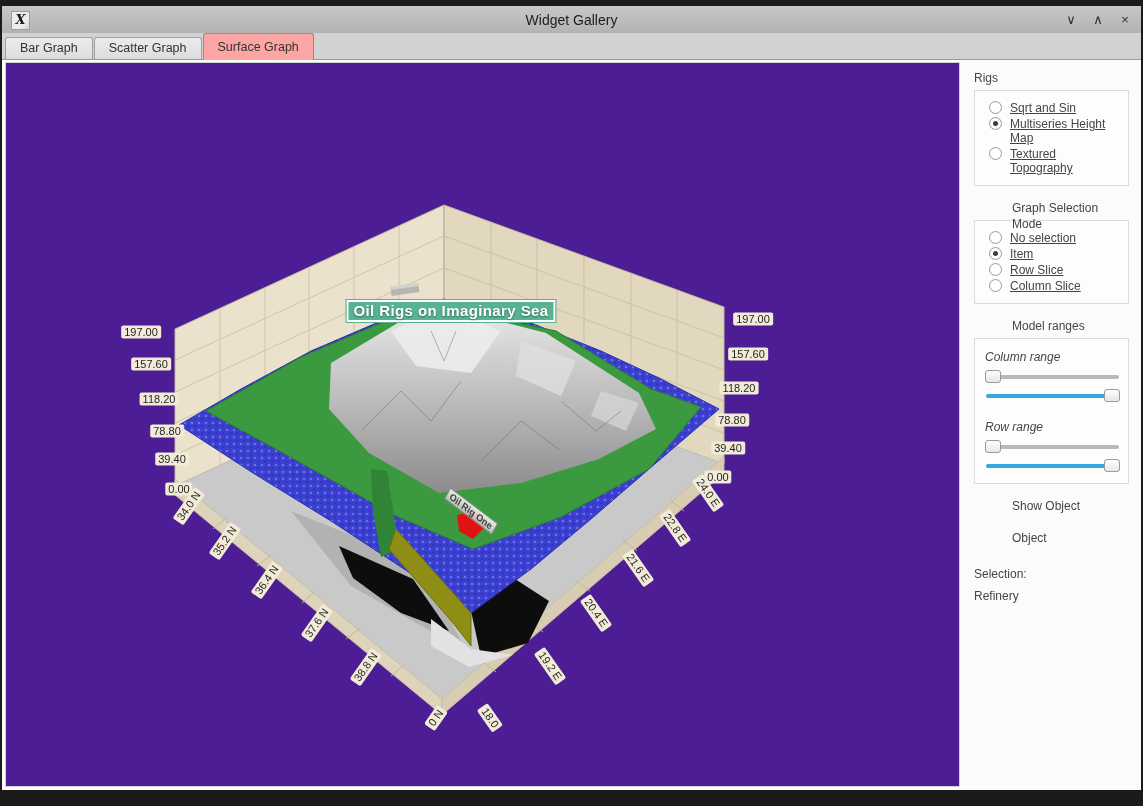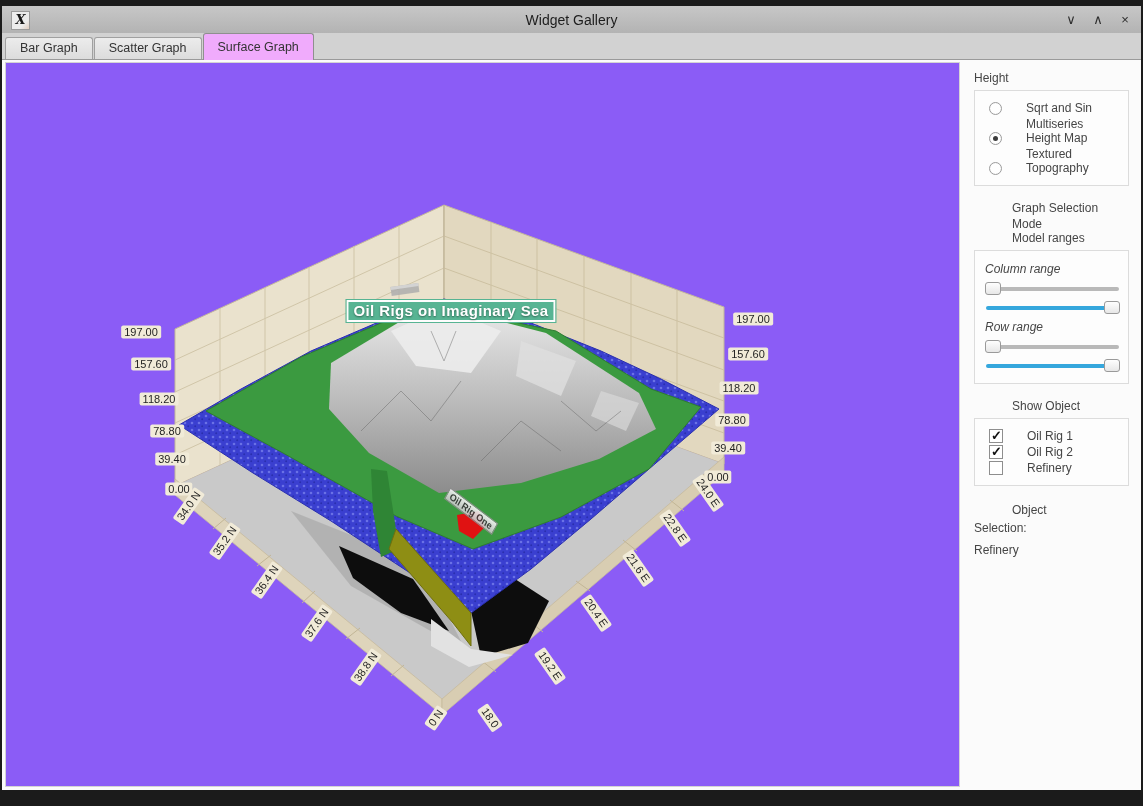--- a/index.html
+++ b/index.html
@@ -15,25 +15,25 @@
   .win-title{flex:1;text-align:center;font-size:14px;color:#1d1d1d;}
   .win-controls{position:absolute;right:8px;top:0;height:27px;display:flex;align-items:center;gap:11px;}
   .win-btn{width:16px;height:16px;color:#2e2e2e;font-size:13px;line-height:16px;text-align:center;cursor:default;}
 
   
   .tabbar{position:absolute;left:2px;right:2px;top:33px;height:27px;background:#d2d2d2;
     border-bottom:1px solid #9a9a9a;display:flex;align-items:flex-end;padding-left:3px;box-sizing:border-box;}
   .tab{height:21px;line-height:21px;padding:0 14px;font-size:12.5px;color:#333;
     background:linear-gradient(#ececec,#dcdcdc);border:1px solid #a0a0a0;border-bottom:none;
     border-radius:3px 3px 0 0;margin-right:1px;position:relative;}
-  .tab.active{height:26px;line-height:26px;background:#f0abfc;z-index:3;margin-bottom:-1px;border-color:#8f8f8f;}
+  .tab.active{height:26px;line-height:26px;background:#fca5a5;z-index:3;margin-bottom:-1px;border-color:#8f8f8f;}
 
   
   .content{position:absolute;left:2px;right:2px;top:60px;bottom:16px;background:#fbfbfb;}
-  .chart-area{position:absolute;left:3px;top:2px;width:955px;height:725px;background:#8b5cf6;border:1px solid #d4d4d4;box-sizing:border-box;}
+  .chart-area{position:absolute;left:3px;top:2px;width:955px;height:725px;background:#4c1d95;border:1px solid #d4d4d4;box-sizing:border-box;}
   .scene{position:absolute;left:0;top:0;width:953px;height:723px;}
 
   
   .tick{position:absolute;background:#f1ebd8;color:#1f1f1f;font-size:11px;line-height:13px;
     padding:0 3px;border-radius:2px;white-space:nowrap;transform:translate(-50%,-50%);}
   .tick.rot-n{transform:translate(-50%,-50%) rotate(-55deg);}
   .tick.rot-e{transform:translate(-50%,-50%) rotate(55deg);}
 
   .chart-title{position:absolute;left:445px;top:248px;transform:translate(-50%,-50%);
     background:#57b493;border:2px solid #fdfdfd;outline:1px solid #57b493;color:#fff;
@@ -41,40 +41,40 @@
     text-shadow:0 1px 2px rgba(0,0,0,.45);}
   .item-label{position:absolute;left:465px;top:448px;transform:translate(-50%,-50%) rotate(37deg) skewX(8deg);
     background:linear-gradient(#f4f4f4,#c2c2c2);border:1px solid #8d8d8d;color:#3a3a3a;
     font-size:9.5px;font-weight:bold;line-height:11px;padding:0 3px;white-space:nowrap;opacity:.92;}
 
   
   .panel{position:absolute;top:0;right:12px;width:155px;font-size:12px;color:#454545;}
   .sec-label{margin-top:10px;height:16px;line-height:16px;}
   .sec-label.mt{margin-top:14px;margin-left:38px;}
   .groupbox{border:1px solid #dcdcdc;background:#fdfdfd;margin-top:4px;padding:10px 8px 10px 14px;}
-  .opt-row{display:flex;align-items:flex-end;gap:24px;cursor:default;}
+  .opt-row{display:flex;align-items:flex-start;gap:8px;cursor:default;text-decoration:underline;}
   .opt-row + .opt-row{margin-top:2px;}
   .opt-label{line-height:14px;max-width:96px;}
   .radio{flex:0 0 13px;width:13px;height:13px;border:1px solid #9c9c9c;border-radius:50%;
     background:radial-gradient(#ffffff 55%,#ededed);position:relative;box-sizing:border-box;}
   .radio.checked::after{content:"";position:absolute;left:3px;top:3px;width:5px;height:5px;border-radius:50%;background:#3c3c3c;}
   .checkbox{flex:0 0 14px;width:14px;height:14px;border:1px solid #8e8e8e;background:#fff;
     box-sizing:border-box;position:relative;}
   .checkbox.checked::after{content:"\2713";position:absolute;left:1px;top:-2px;font-size:13px;font-weight:bold;color:#111;}
 
   .range-title{margin-top:2px;height:16px;line-height:16px;font-style:italic;}
   .slider{position:relative;height:14px;margin-top:5px;}
   .groove{position:absolute;left:1px;right:1px;top:5px;height:4px;border-radius:2px;background:#b9b9b9;}
   .groove.filled{background:#35a7dd;}
   .handle{position:absolute;top:0;width:16px;height:13px;border:1px solid #9a9a9a;border-radius:3px;
     background:linear-gradient(#fefefe,#e7e7e7);box-sizing:border-box;}
   .handle.at-min{left:0;}
   .handle.at-max{right:0;}
 
-  .sel-label{margin-top:2px;height:16px;line-height:16px;}
+  .sel-label{margin-top:20px;height:16px;line-height:16px;}
   .sel-value{margin-top:6px;height:16px;line-height:16px;}
 </style>
 </head>
 <body>
 
 <div class="screen">
 
   <div class="titlebar">
     <span class="win-icon">X</span>
     <span class="win-title">Widget Gallery</span>
@@ -220,75 +220,79 @@
       <div class="tick rot-e" style="left:702px;top:430px">24.0 E</div>
       <div class="tick rot-e" style="left:669px;top:465px">22.8 E</div>
       <div class="tick rot-e" style="left:632px;top:505px">21.6 E</div>
       <div class="tick rot-e" style="left:590px;top:550px">20.4 E</div>
       <div class="tick rot-e" style="left:544px;top:603px">19.2 E</div>
       <div class="tick rot-e" style="left:484px;top:655px">18.0</div>
     </div>
 
     <div class="panel">
 
-      <div class="sec-label">Height</div>
+      <div class="sec-label">Rigs</div>
       <div class="groupbox">
         <label class="opt-row">
           <span class="radio"></span>
           <span class="opt-label">Sqrt and Sin</span>
         </label>
         <label class="opt-row">
           <span class="radio checked"></span>
           <span class="opt-label">Multiseries Height Map</span>
         </label>
         <label class="opt-row">
           <span class="radio"></span>
           <span class="opt-label">Textured Topography</span>
         </label>
       </div>
 
       <div class="sec-label mt">Graph Selection Mode</div>
+      <div class="groupbox">
+        <label class="opt-row">
+          <span class="radio"></span>
+          <span class="opt-label">No selection</span>
+        </label>
+        <label class="opt-row">
+          <span class="radio checked"></span>
+          <span class="opt-label">Item</span>
+        </label>
+        <label class="opt-row">
+          <span class="radio"></span>
+          <span class="opt-label">Row Slice</span>
+        </label>
+        <label class="opt-row">
+          <span class="radio"></span>
+          <span class="opt-label">Column Slice</span>
+        </label>
+      </div>
 
       <div class="sec-label mt">Model ranges</div>
       <div class="groupbox" style="padding:8px 8px 10px 10px;">
         <div class="range-title">Column range</div>
         <div class="slider">
           <div class="groove"></div>
           <div class="handle at-min"></div>
         </div>
         <div class="slider">
           <div class="groove filled"></div>
           <div class="handle at-max"></div>
         </div>
-        <div class="range-title" style="margin-top:4px;">Row range</div>
+        <div class="range-title" style="margin-top:16px;">Row range</div>
         <div class="slider">
           <div class="groove"></div>
           <div class="handle at-min"></div>
         </div>
         <div class="slider">
           <div class="groove filled"></div>
           <div class="handle at-max"></div>
         </div>
       </div>
 
       <div class="sec-label mt">Show Object</div>
-      <div class="groupbox">
-        <label class="opt-row">
-          <span class="checkbox checked"></span>
-          <span class="opt-label">Oil Rig 1</span>
-        </label>
-        <label class="opt-row">
-          <span class="checkbox checked"></span>
-          <span class="opt-label">Oil Rig 2</span>
-        </label>
-        <label class="opt-row">
-          <span class="checkbox"></span>
-          <span class="opt-label">Refinery</span>
-        </label>
-      </div>
 
       <div class="sec-label mt" style="margin-top:16px;">Object</div>
 
       <div class="sel-label">Selection:</div>
       <div class="sel-value">Refinery</div>
     </div>
   </div>
 </div>
 
 </body></html>

